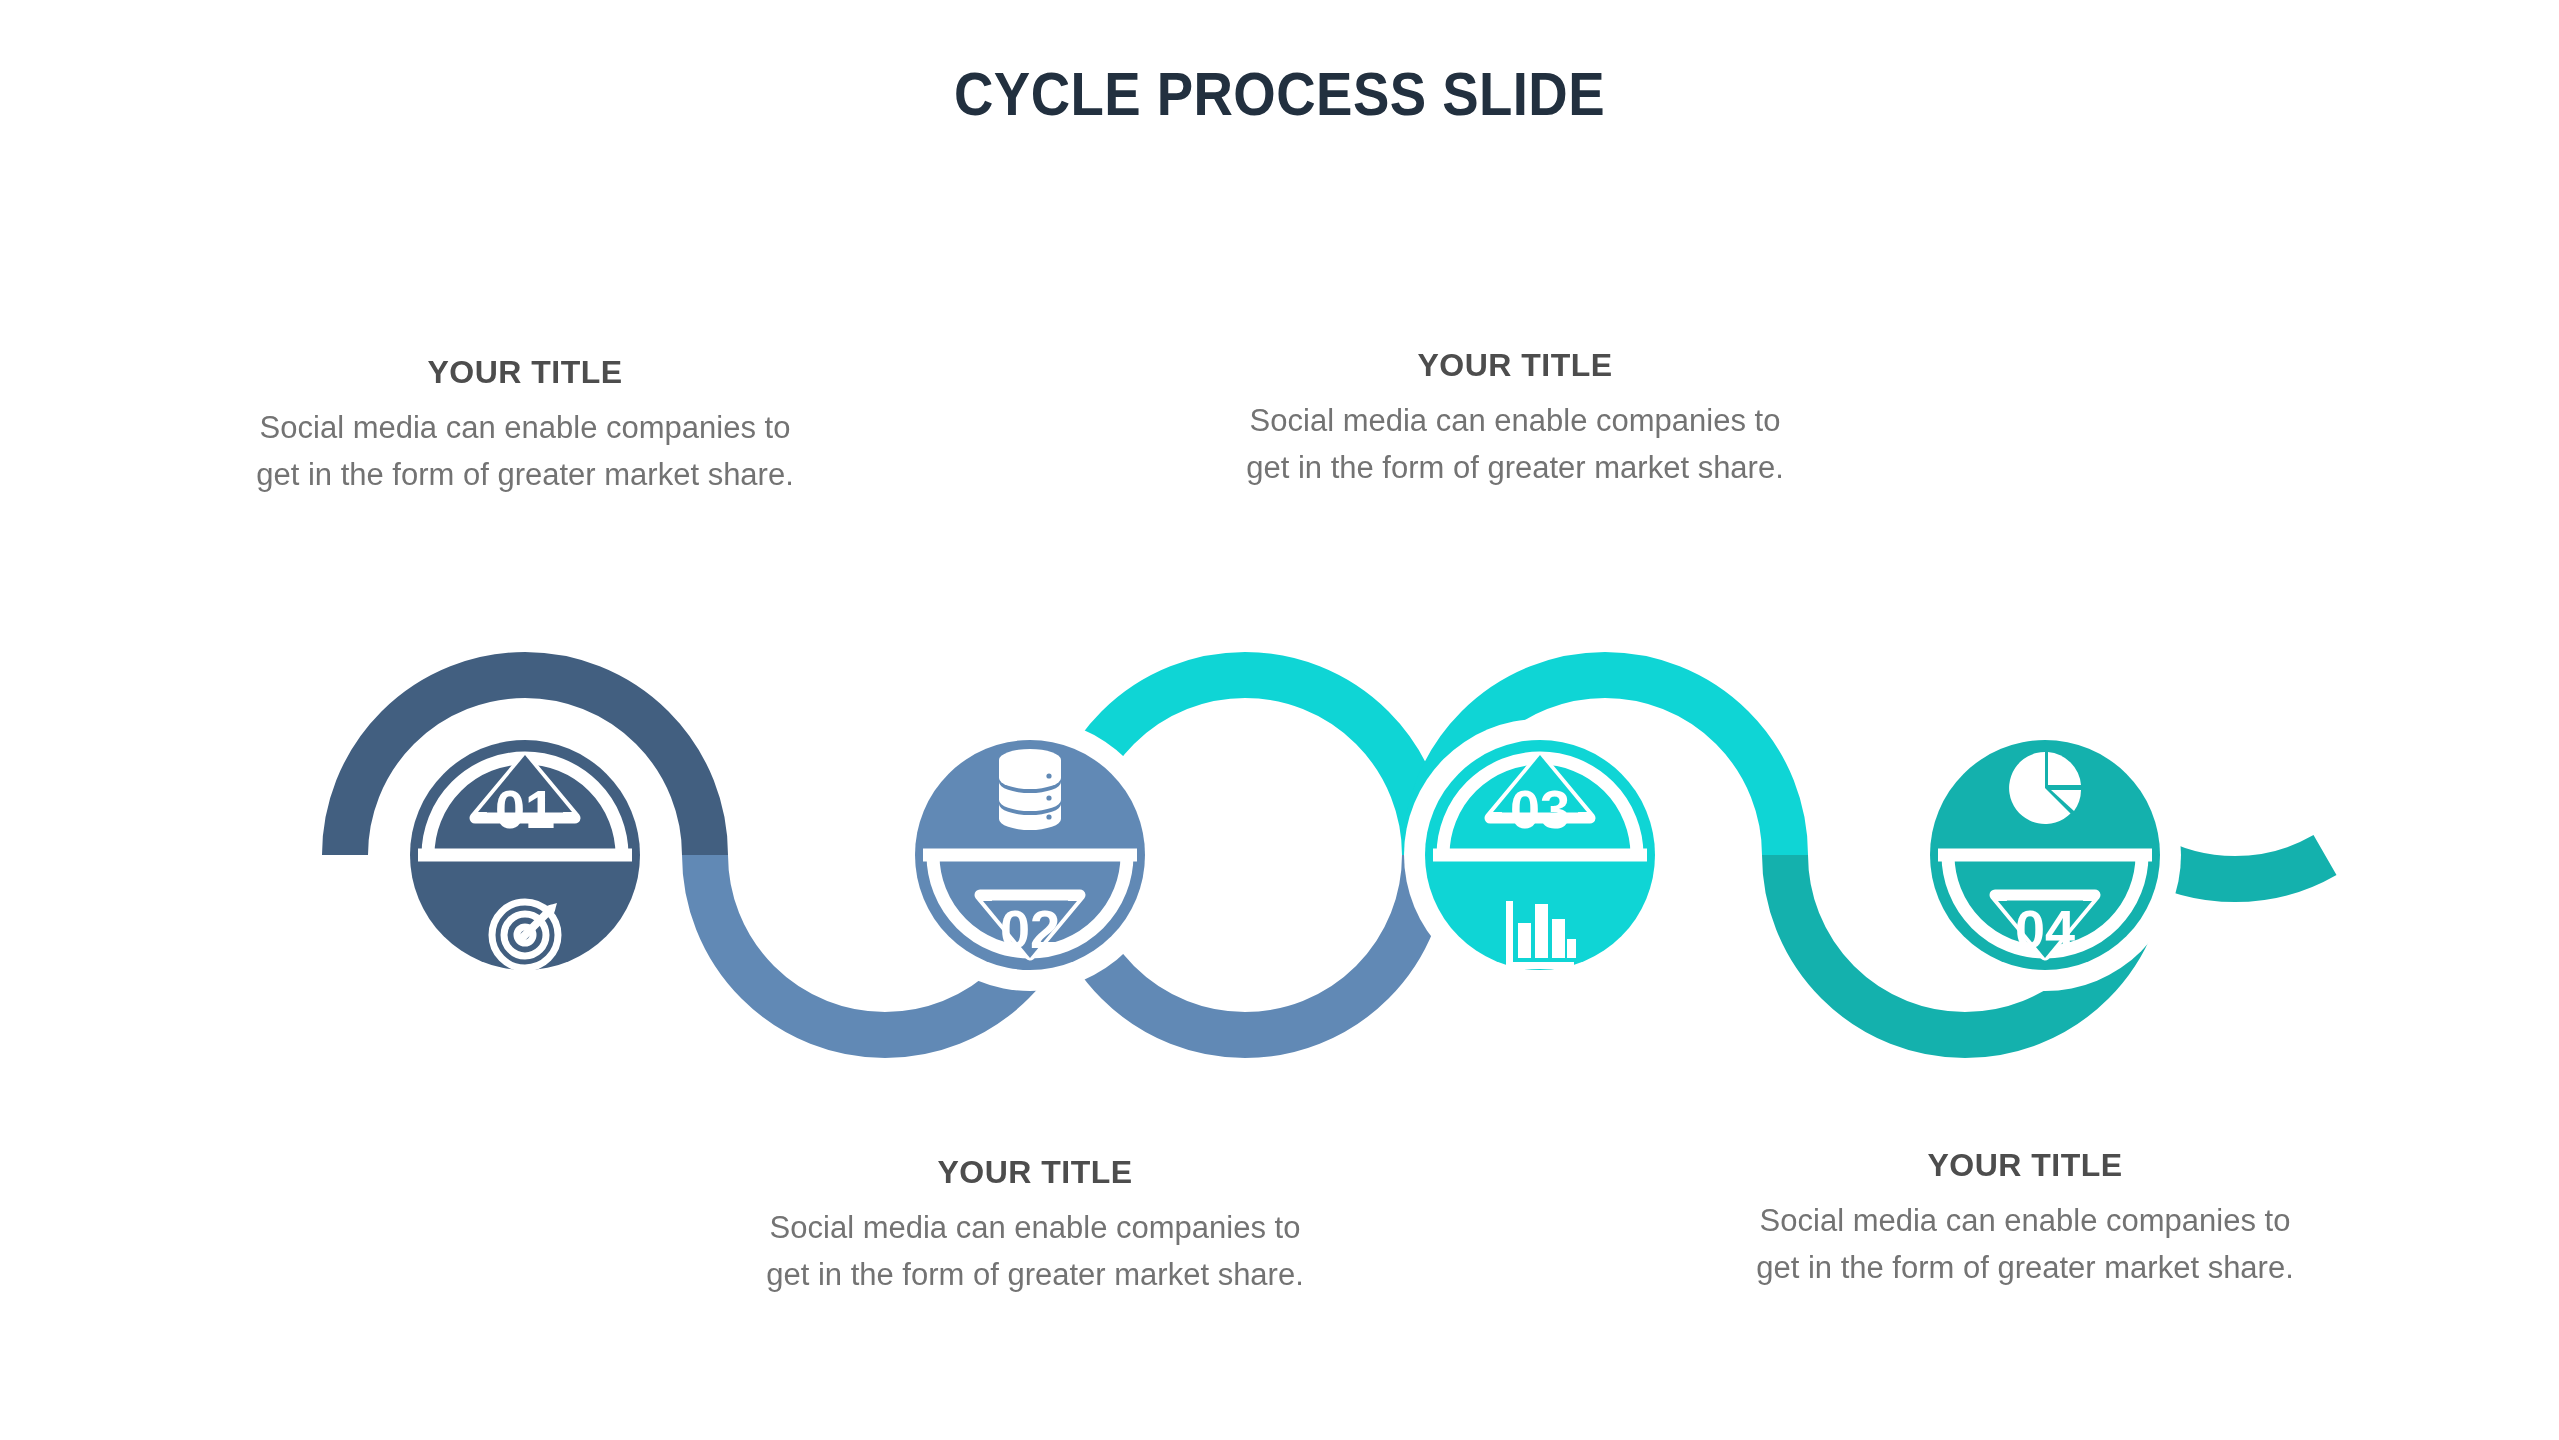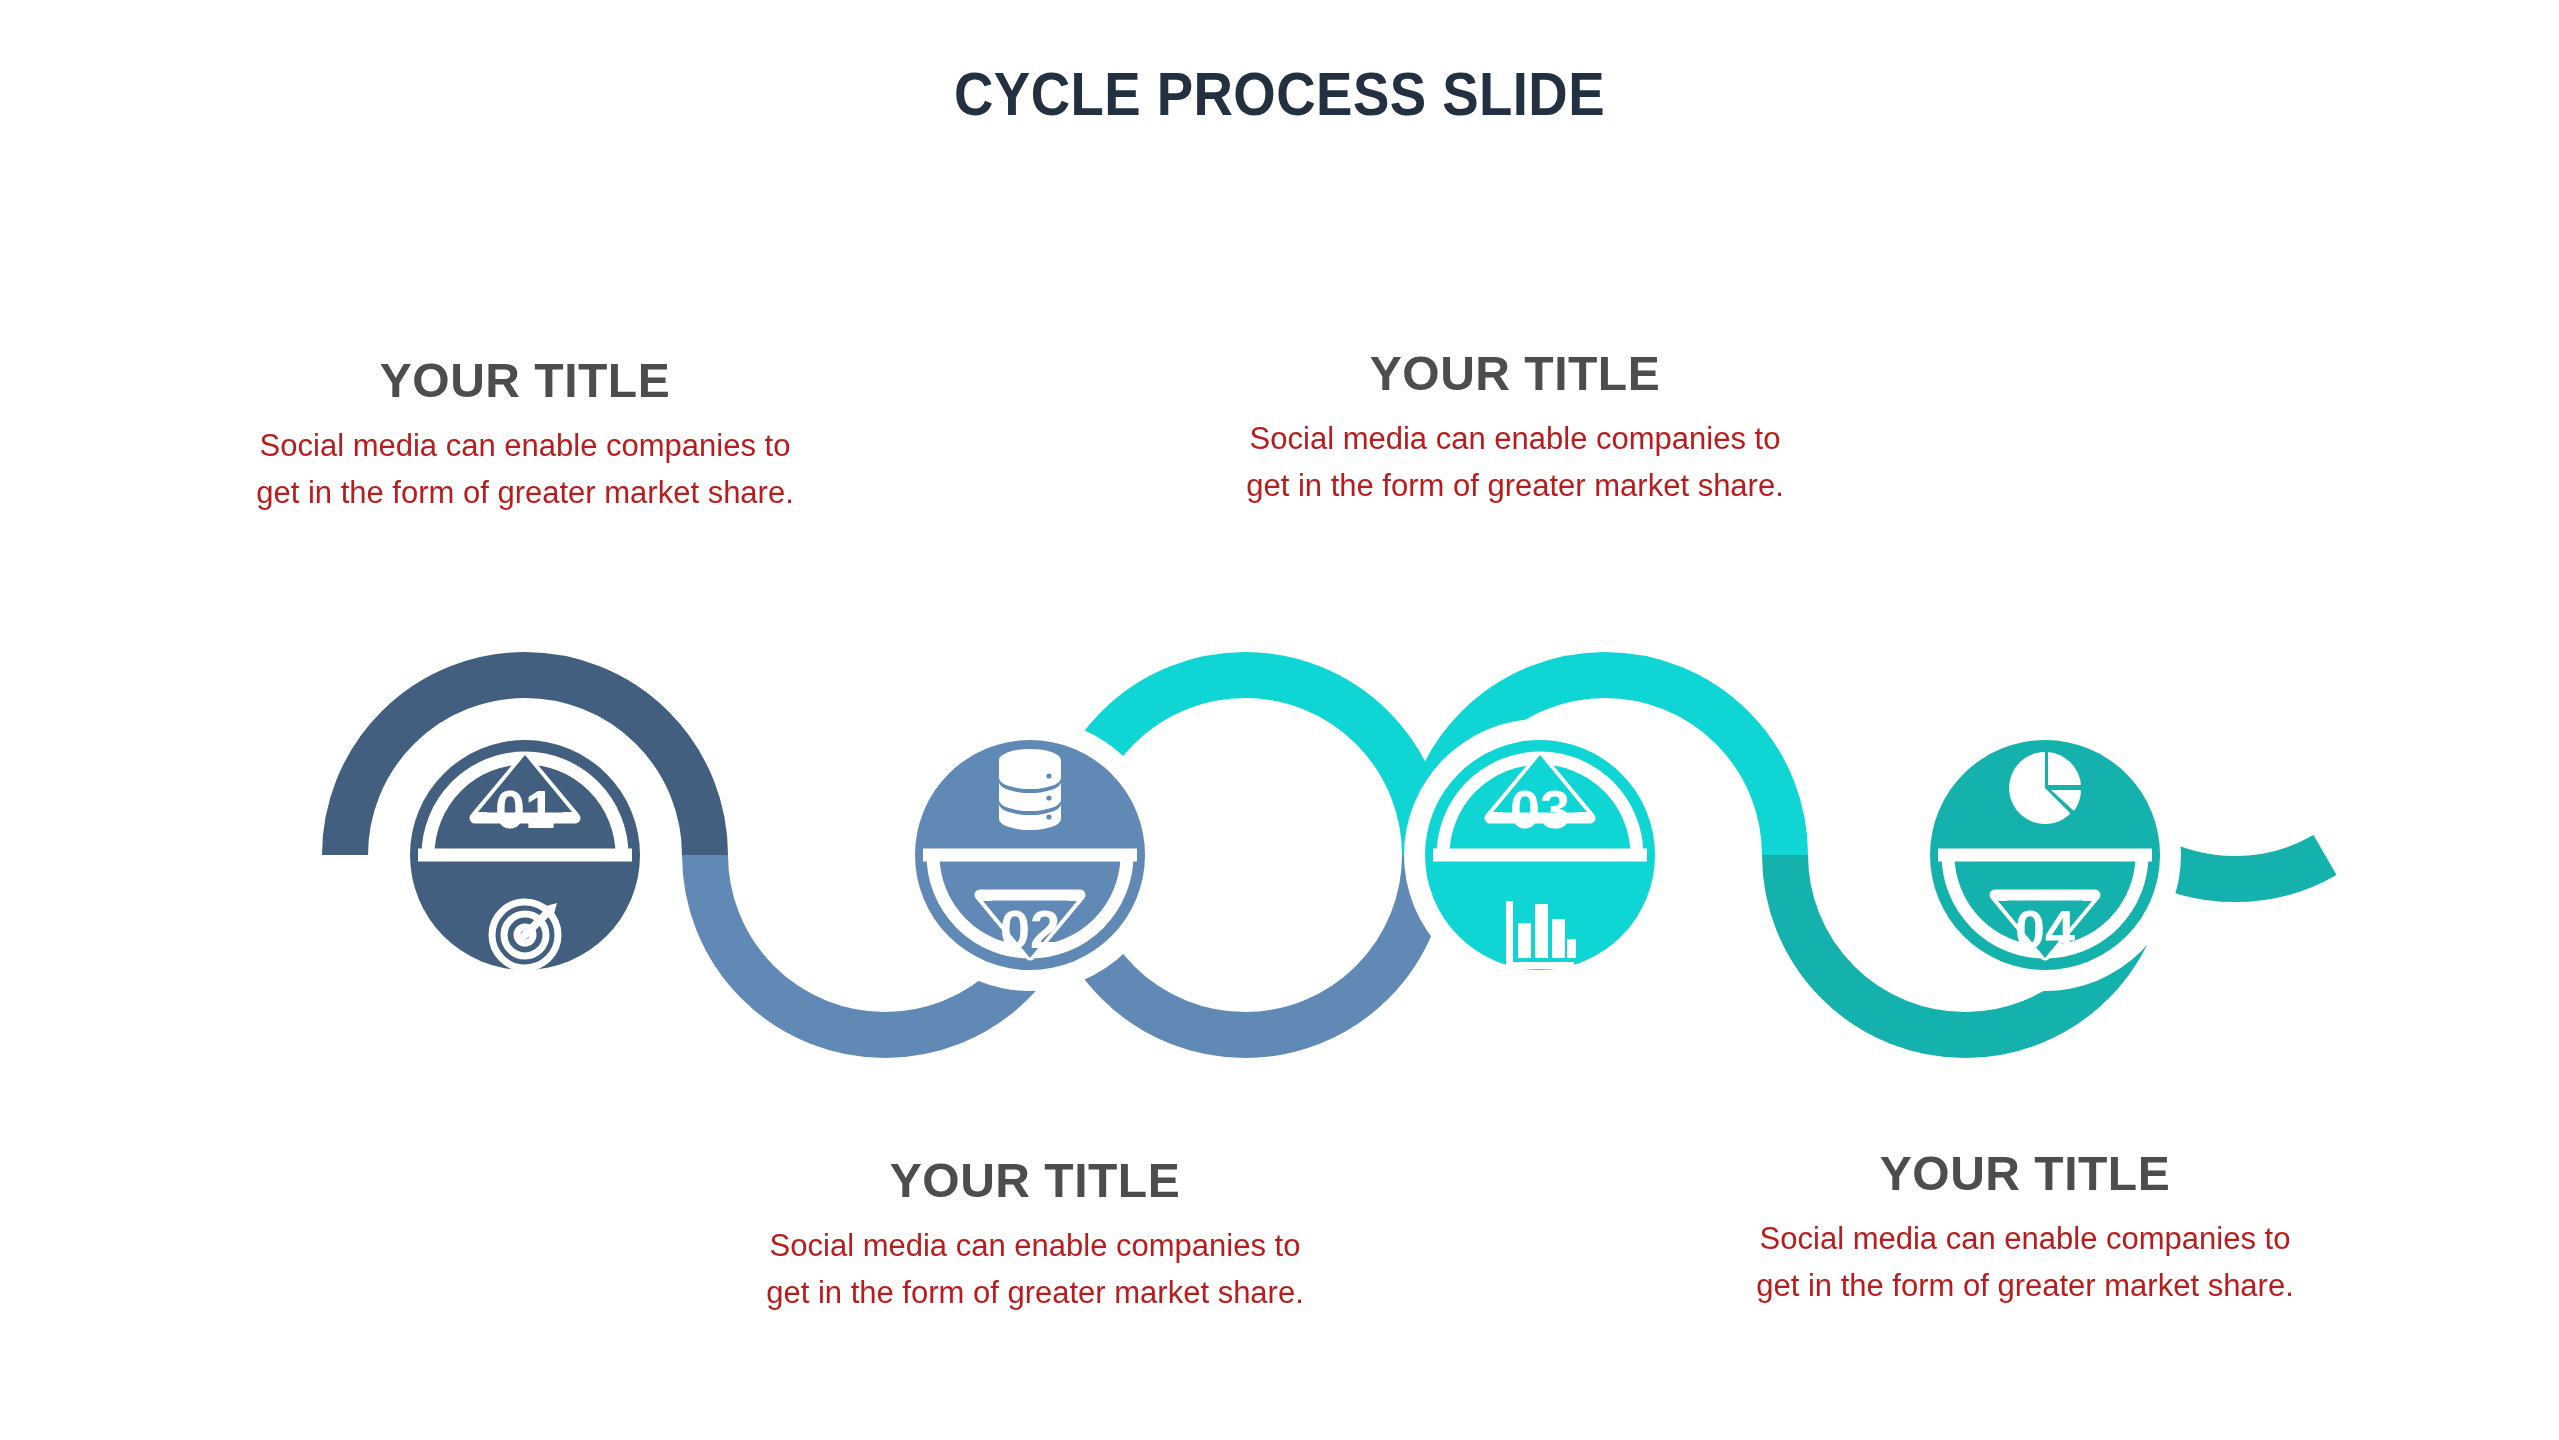--- a/index.html
+++ b/index.html
@@ -24,30 +24,30 @@
     transform:scaleX(0.88);
   }
 
   
   .step-text{
     position:absolute;
     width:560px;
     text-align:center;
   }
   .step-title{
-    font-size:48px;
+    font-size:32px;
     font-weight:bold;
     color:#4d4d4d;
     letter-spacing:0.5px;
     margin:0 0 14px 0;
     line-height:1.1;
   }
   .step-desc{
     font-size:31px;
-    color:#b91c1c;
+    color:#737373;
     line-height:1.52;
     margin:0;
   }
 
   .t1{left:245px; top:355px;}
   .t2{left:755px; top:1155px;}
   .t3{left:1235px; top:348px;}
   .t4{left:1745px; top:1148px;}
 
   svg{position:absolute;top:0;left:0;}

